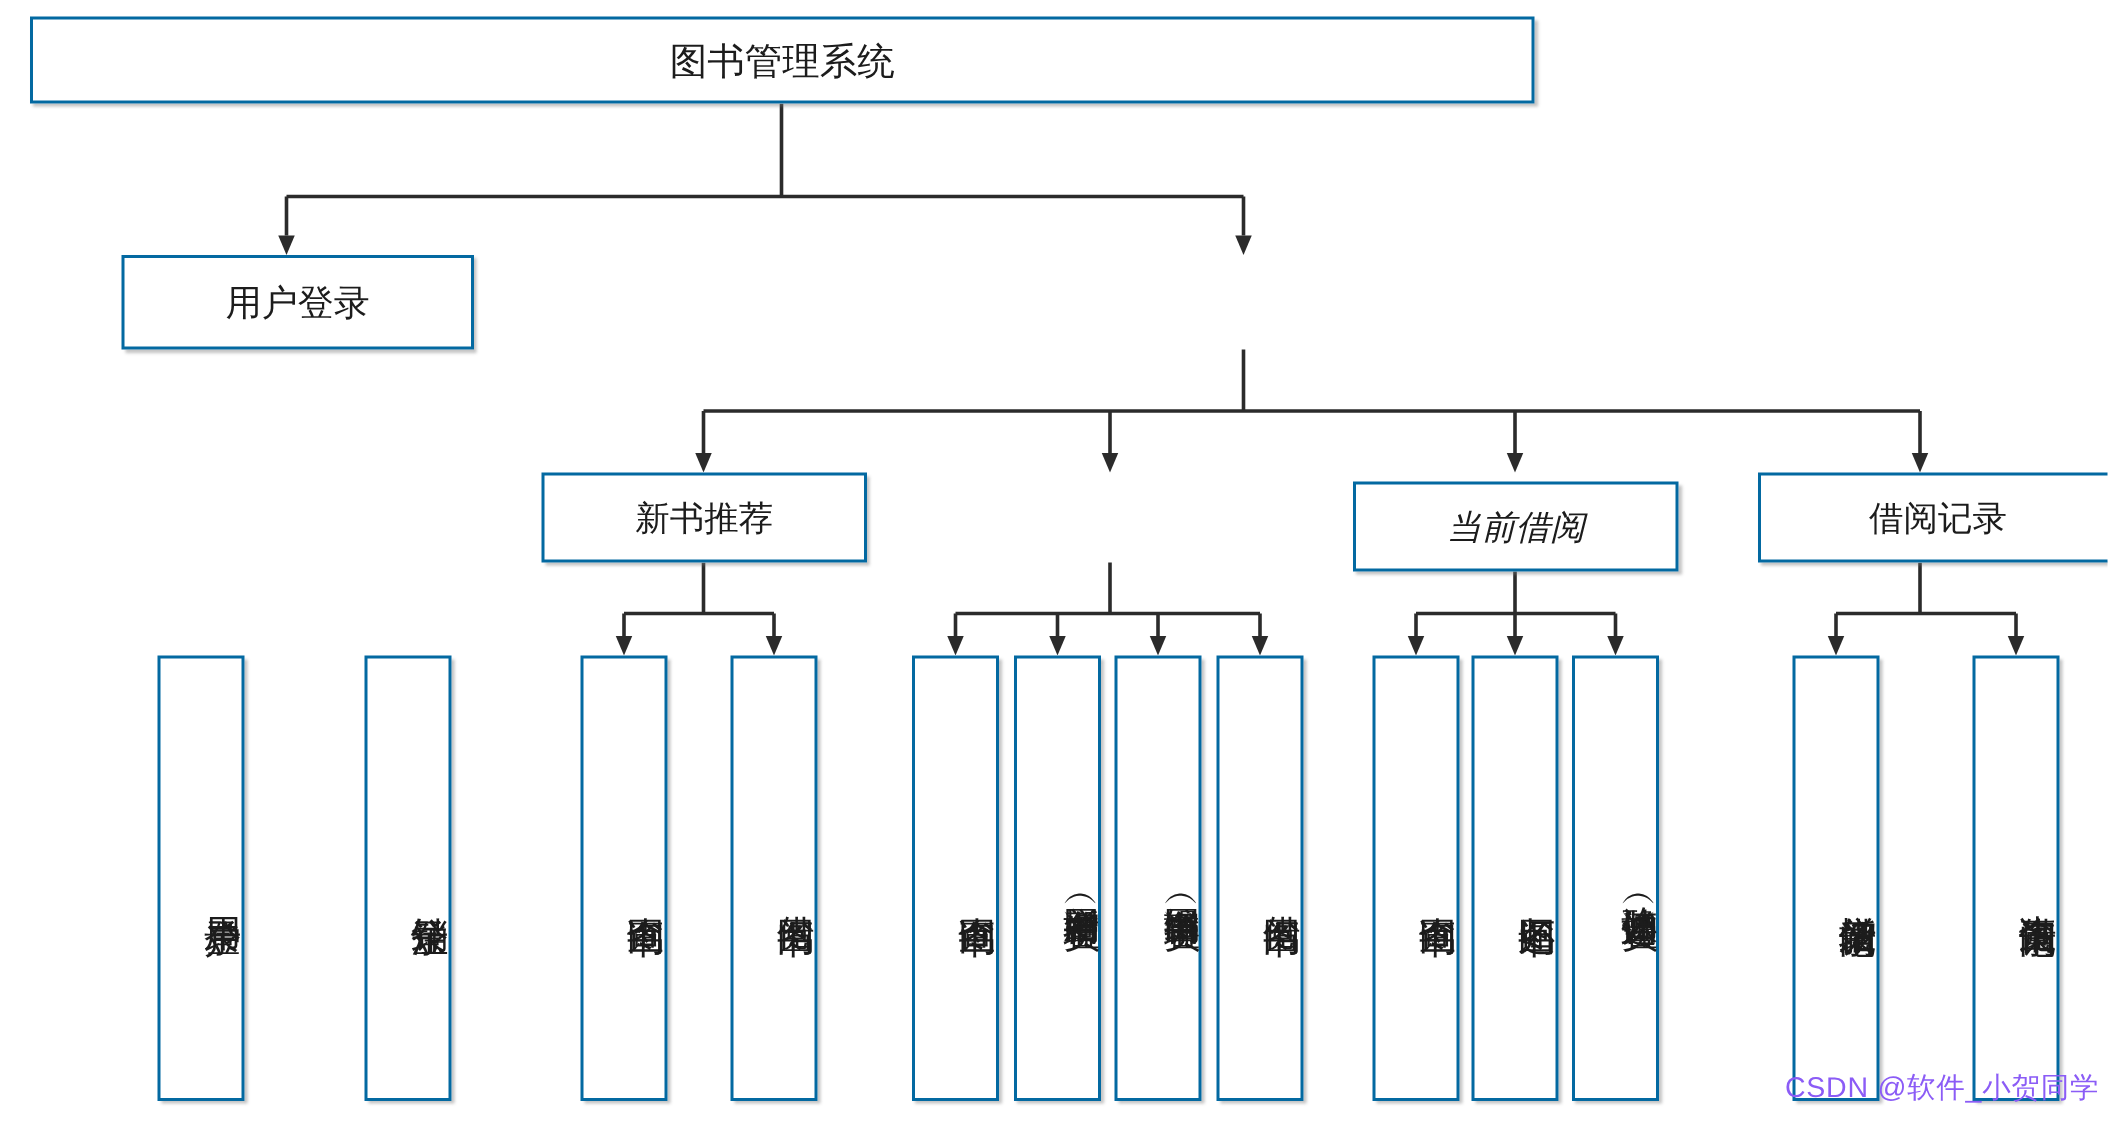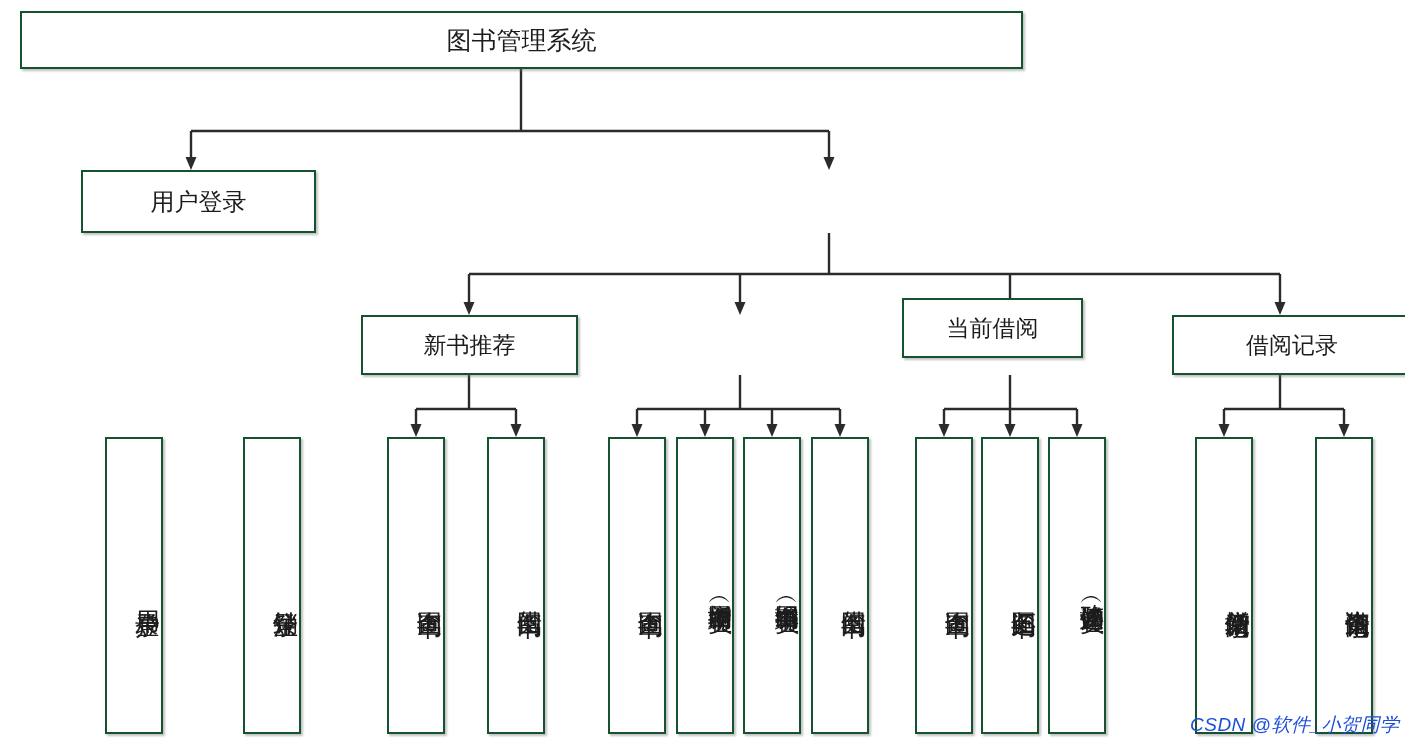--- a/index.html
+++ b/index.html
@@ -1,36 +1,36 @@
 <!DOCTYPE html>
 <html><head>
 <meta charset="utf-8">
 <style>
   html,body{margin:0;padding:0;background:#ffffff;}
   body{width:1405px;height:747px;position:relative;overflow:hidden;
        font-family:"Liberation Sans","DejaVu Sans",sans-serif;}
   #stage{position:absolute;left:0;top:0;width:1405px;height:747px;}
   #edges{position:absolute;left:0;top:0;width:1405px;height:747px;}
 
-  .node{position:absolute;background:#ffffff;border:2px solid #14532d;
+  .node{position:absolute;background:#ffffff;border:2px solid #0369a1;
         box-sizing:border-box;box-shadow:2px 2px 2px rgba(120,120,120,0.45);
         display:flex;align-items:center;justify-content:center;color:#1c1c1c;}
   .node.root{font-size:25px;}
   .node.tier1{font-size:24px;}
   .node.tier2{font-size:23px;}
   .node.leaf{font-size:25px;
         writing-mode:vertical-rl;text-orientation:upright;
         align-items:flex-start;justify-content:center;
         padding-top:14px;line-height:1.04;letter-spacing:1px;}
   .node.leaf.tight{font-size:24px;padding-top:8px;}
   .label{display:block;white-space:pre-line;text-align:center;}
   .leaf .label{white-space:normal;}
 
   #watermark{position:absolute;left:1190px;top:712px;font-size:19px;
-        color:#1d4ed8;white-space:nowrap;letter-spacing:0.5px;font-style:italic;}
+        color:#8b5cf6;white-space:nowrap;letter-spacing:0.5px;}
 </style>
 </head>
 <body>
 
 <div id="stage">
   <svg id="edges" viewBox="0 0 1405 747" xmlns="http://www.w3.org/2000/svg">
       <line x1="521" y1="69" x2="521" y2="131" stroke="#2b2b2b" stroke-width="2.4"></line>
       <line x1="191" y1="131" x2="829" y2="131" stroke="#2b2b2b" stroke-width="2.4"></line>
       <line x1="191" y1="131" x2="191" y2="157" stroke="#2b2b2b" stroke-width="2.4"></line>
       <polygon points="185.5,157 196.5,157 191,170" fill="#2b2b2b"></polygon>
@@ -79,21 +79,21 @@
     </svg>
 <div class="node root" style="left: 20px; top: 11px; width: 1003px; height: 58px;">
       <span class="label">图书管理系统</span>
     </div>
     <div class="node tier1" style="left: 81px; top: 170px; width: 235px; height: 63px;">
       <span class="label">用户登录</span>
     </div>
     <div class="node tier2" style="left: 361px; top: 315px; width: 217px; height: 60px;">
       <span class="label">新书推荐</span>
     </div>
-    <div class="node tier2" style="left: 902px; top: 298px; width: 181px; height: 60px;">
+    <div class="node tier2" style="left: 902px; top: 321px; width: 217px; height: 60px; font-style: italic;">
       <span class="label">当前借阅</span>
     </div>
     <div class="node tier2" style="left: 1172px; top: 315px; width: 240px; height: 60px;">
       <span class="label">借阅记录</span>
     </div>
     <div class="node leaf" style="left: 105px; top: 437px; width: 58px; height: 297px;">
       <span class="label">用户登录</span>
     </div>
     <div class="node leaf" style="left: 243px; top: 437px; width: 58px; height: 297px;">
       <span class="label">注销登录</span>

